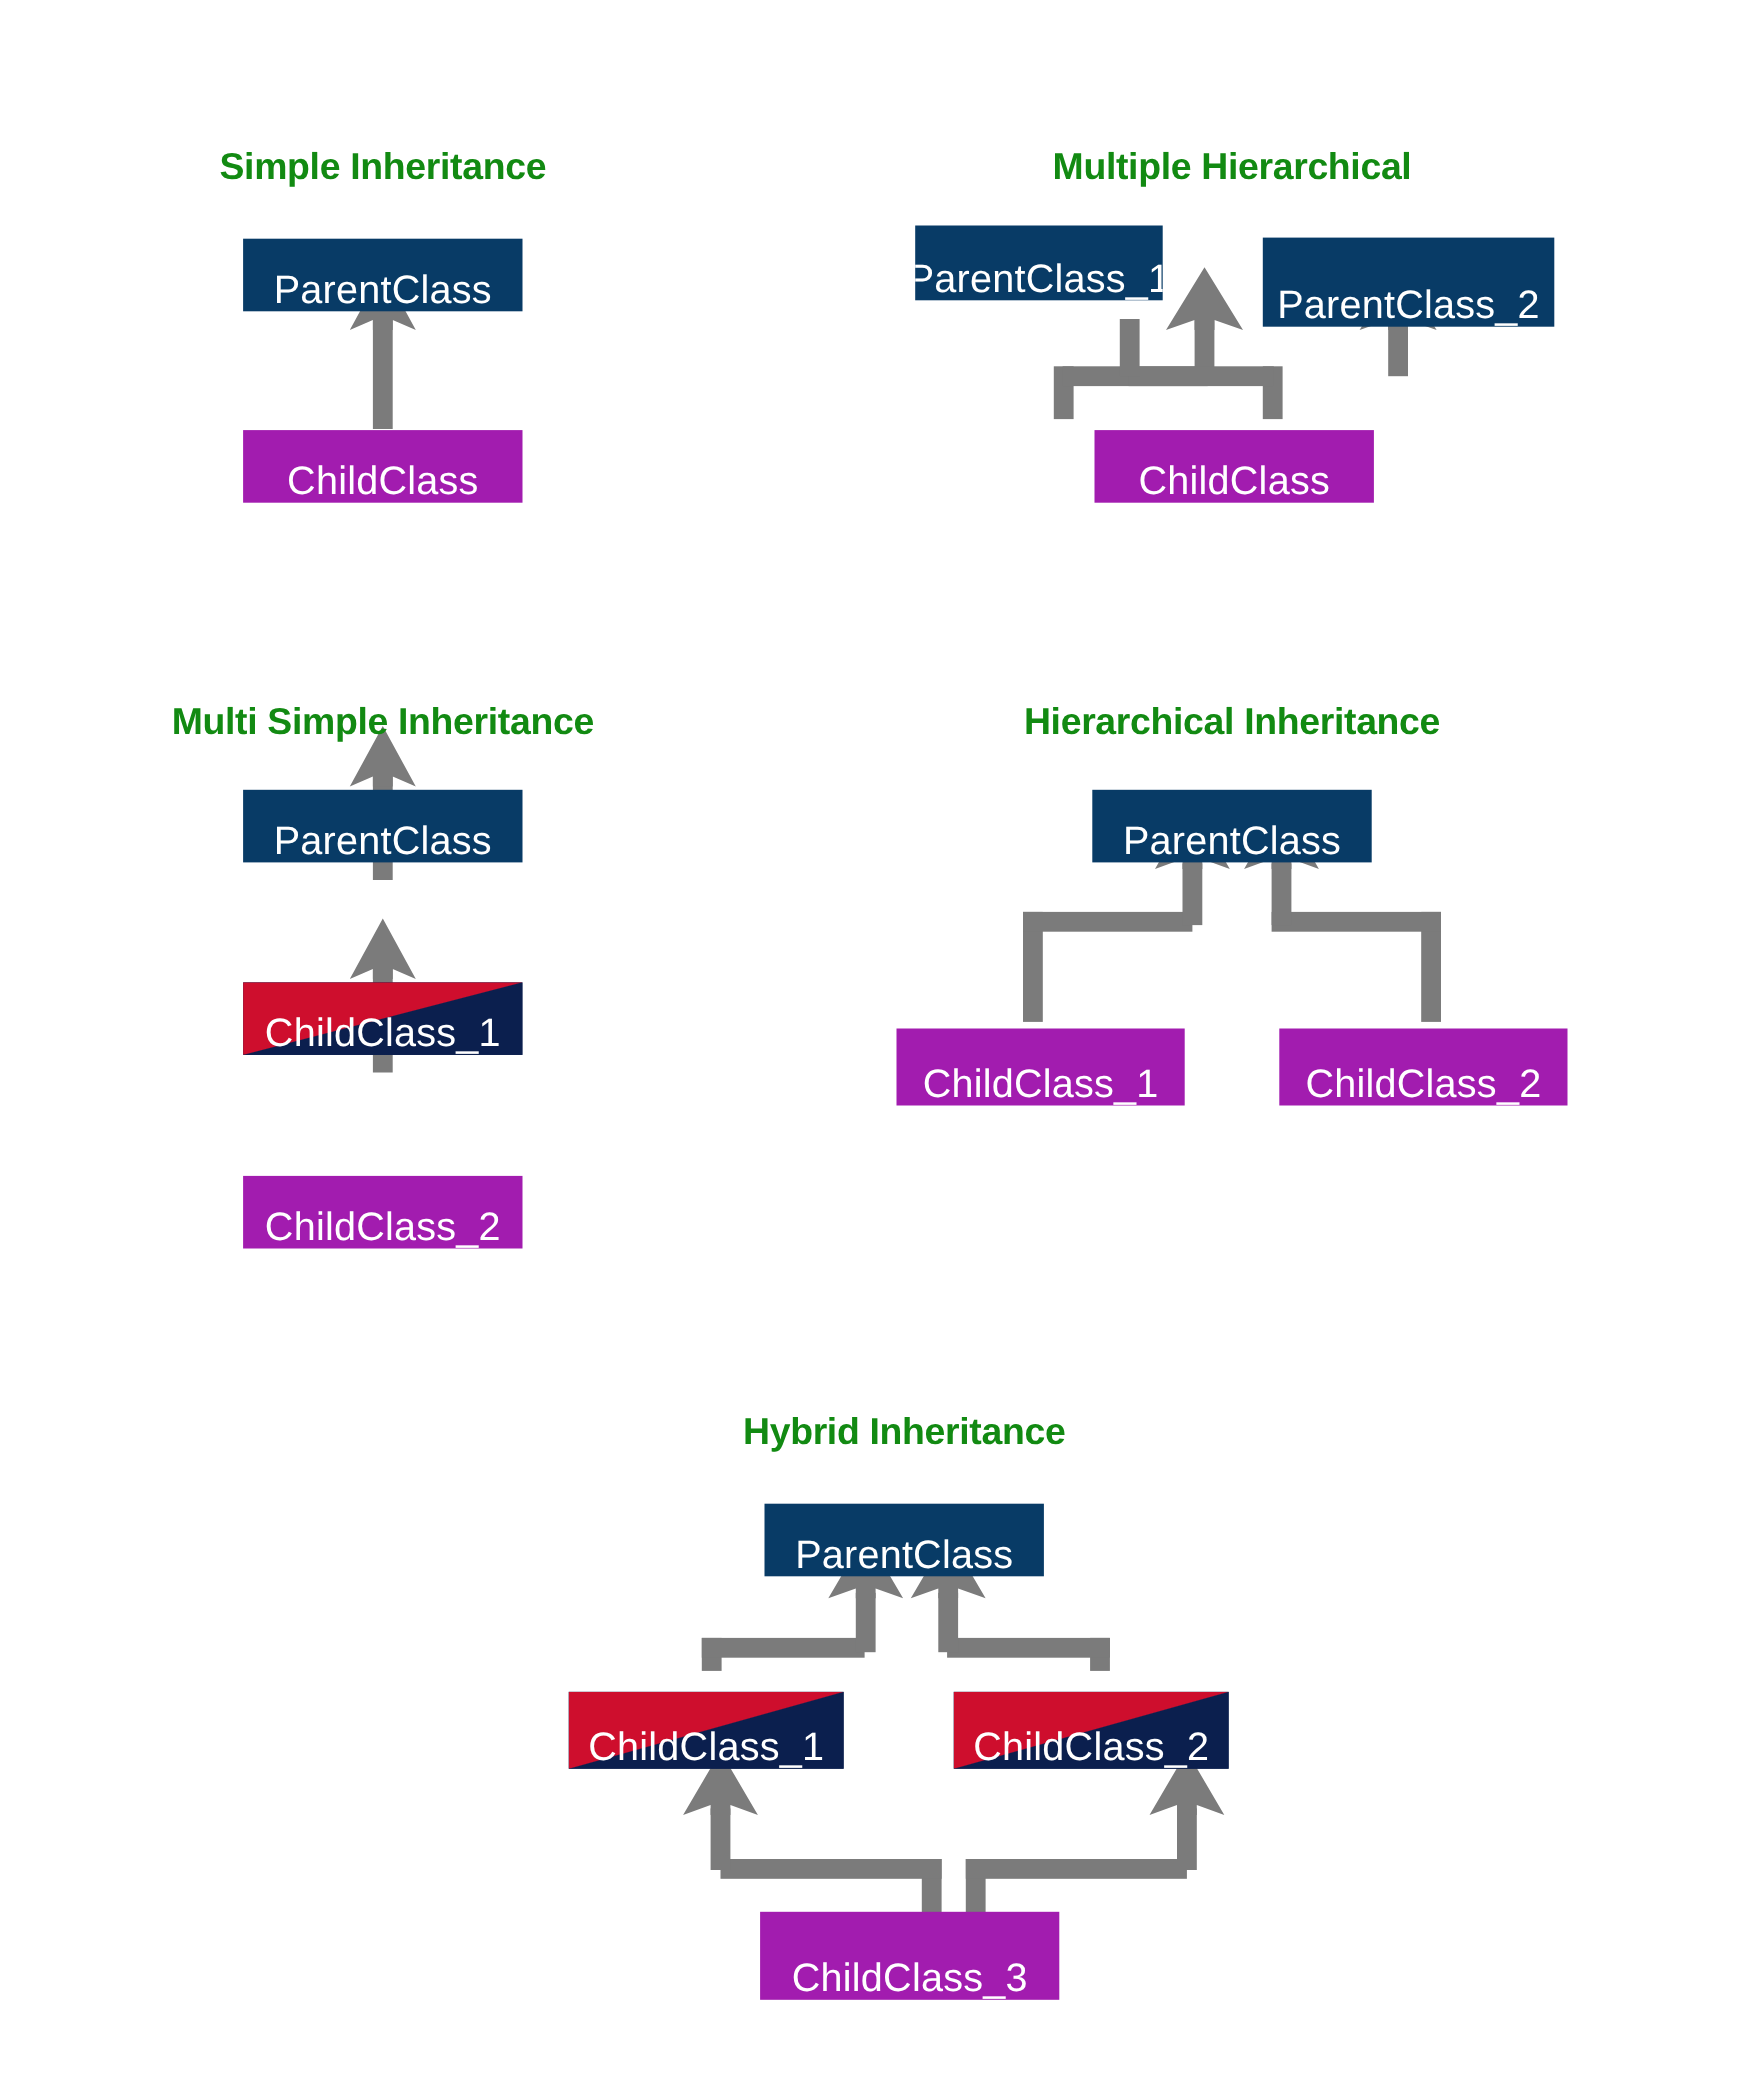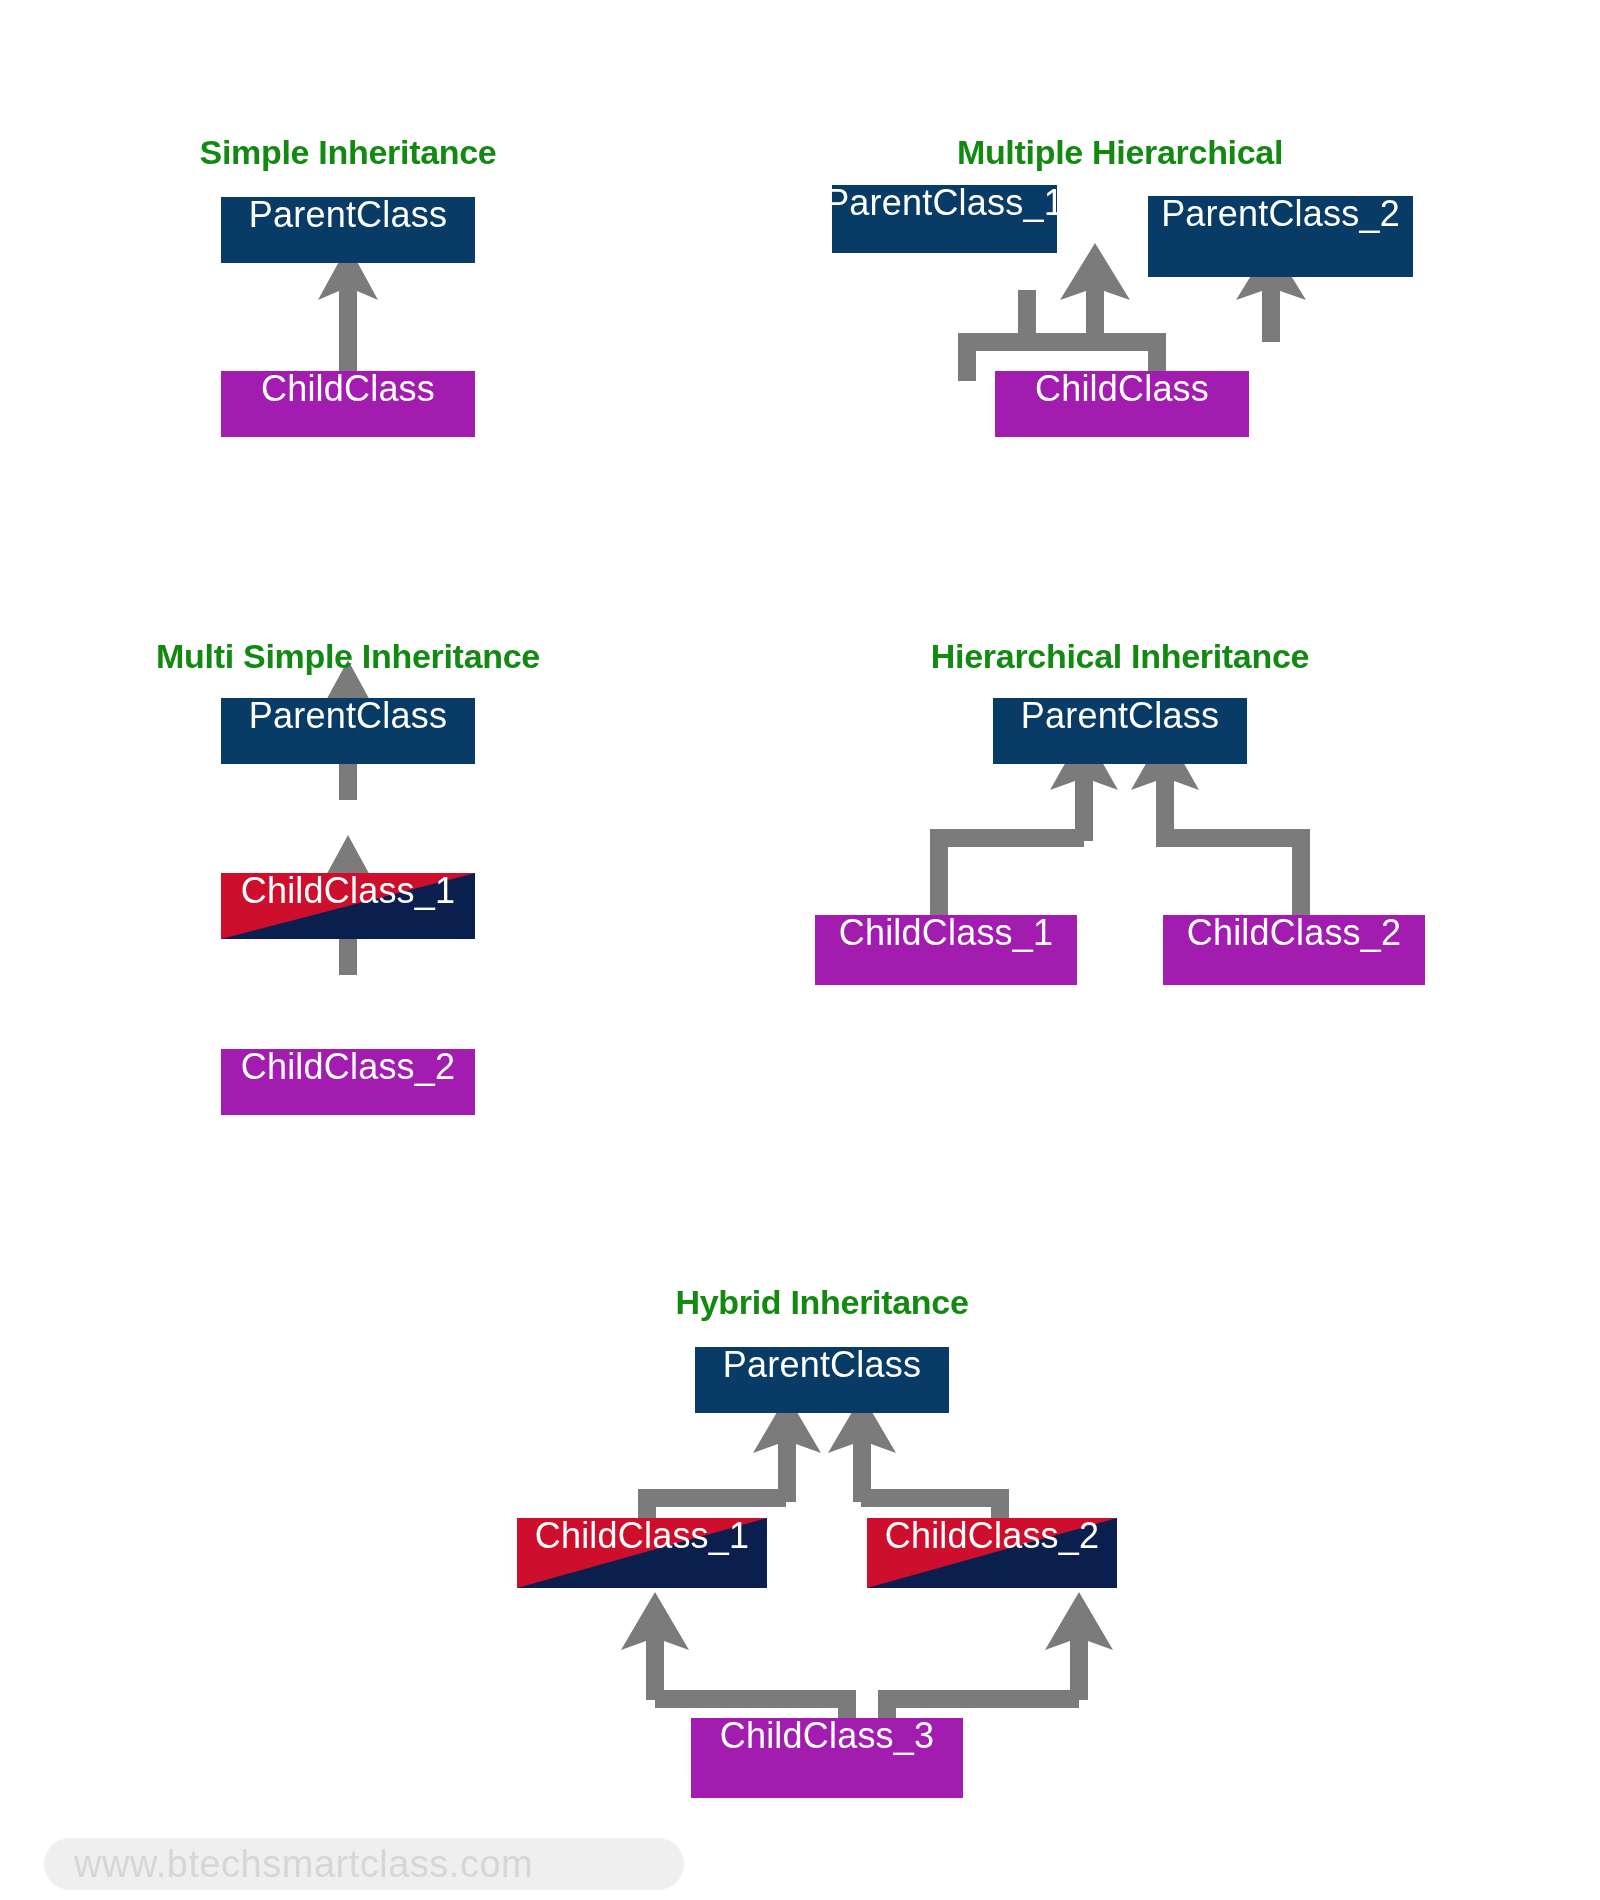--- a/index.html
+++ b/index.html
@@ -32,29 +32,30 @@
     font-weight: bold;
     font-size: 34px;
     letter-spacing: -0.3px;
     white-space: nowrap;
     text-align: center;
     transform: translateX(-50%);
   }
   .node {
     position: absolute;
     display: flex;
-    align-items: flex-start;
+    align-items: flex-end;
     justify-content: center;
     color: #ffffff;
     font-family: "Liberation Sans", sans-serif;
     font-weight: 400;
     font-size: 36px;
     letter-spacing: 0.2px;
     box-sizing: border-box;
     overflow: hidden;
+    margin-top: 20px;
   }
   .node .label {
     position: relative;
     z-index: 2;
     line-height: 1;
     padding-bottom: 2px;
   }
   .node.parent {
     background: #083b66;
   }
@@ -260,17 +261,14 @@
     <div class="node split" style="left:867px; top:1518px; width:250px; height:70px;">
       <span class="wedge"></span>
       <span class="label">ChildClass_2</span>
     </div>
 
     <div class="node child" style="left:691px; top:1718px; width:272px; height:80px;">
       <span class="label">ChildClass_3</span>
     </div>
   </div>
 
-  <div id="watermark">
-    <span>www.btechsmartclass.com</span>
-  </div>
 
 </div>
 
 </body></html>

